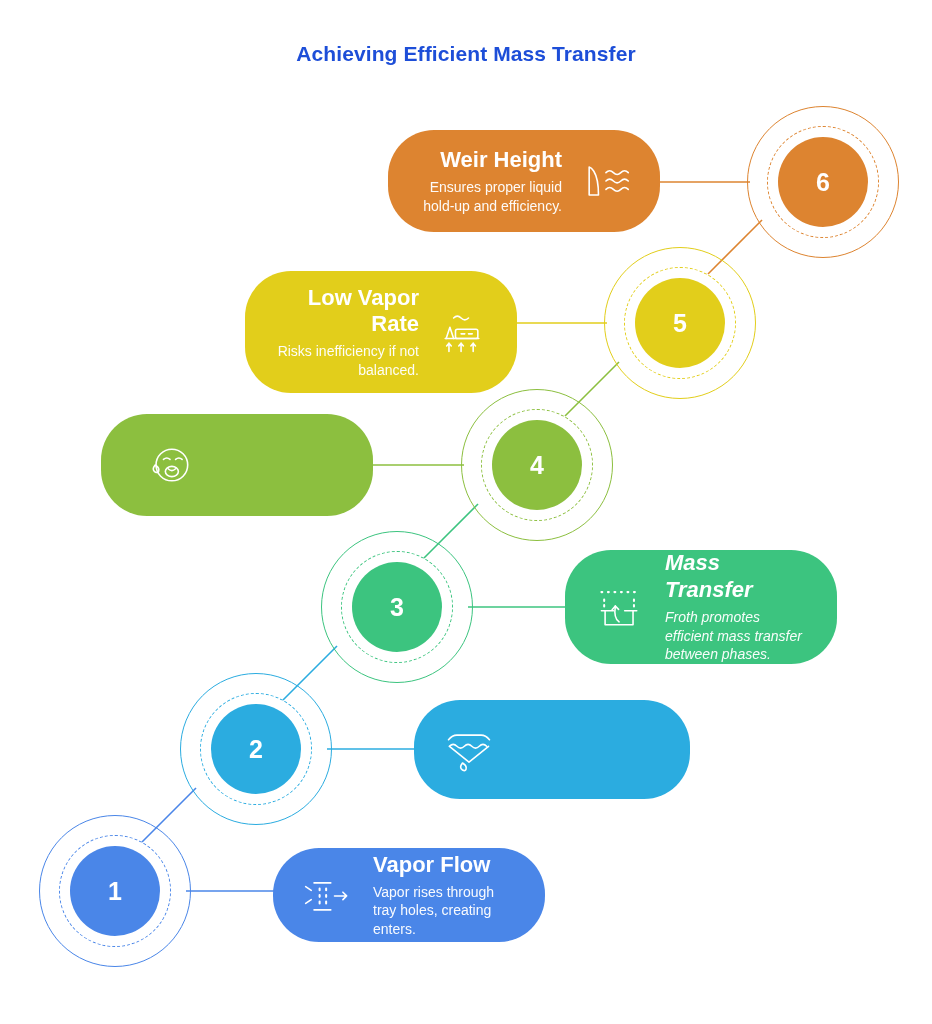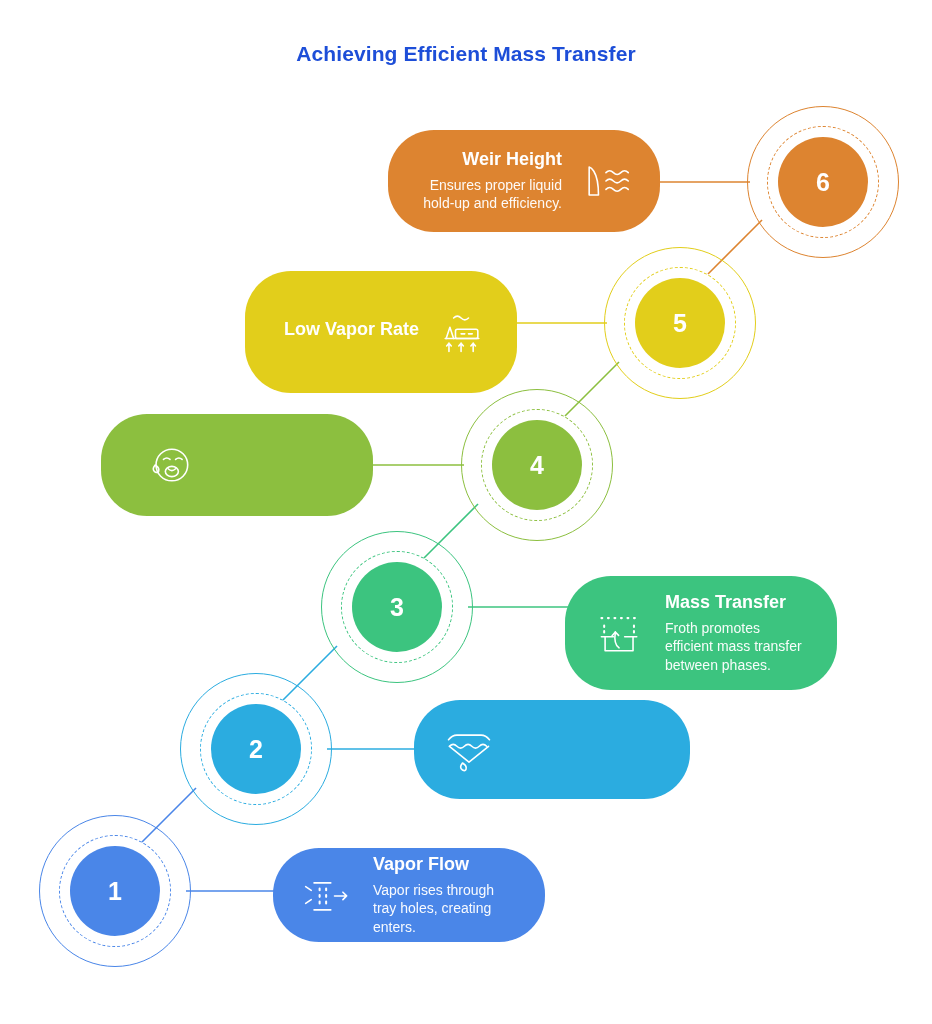--- a/index.html
+++ b/index.html
@@ -71,21 +71,21 @@
     display: flex;
     align-items: center;
     padding: 16px 26px;
     color: #ffffff;
   }
   .card.icon-right { flex-direction: row; }
   .card.icon-left  { flex-direction: row; }
 
   .card-text { flex: 1 1 auto; }
   .card-title {
-    font-size: 18px;
+    font-size: 22px;
     font-weight: bold;
     line-height: 1.2;
     margin-bottom: 5px;
   }
   .card-desc {
     font-size: 14px;
     font-weight: normal;
     line-height: 1.32;
     color: rgba(255,255,255,0.96);
   }
@@ -159,20 +159,21 @@
       <div class="ring-outer"></div>
       <div class="ring-dashed"></div>
       <div class="ring-core">
         <span class="node-number">5</span>
       </div>
     </div>
   </div>
   <div class="card icon-right align-right" style="left:245px; top:271px; width:272px; height:122px; background:#e2ce1b;">
     <div class="card-text">
       <div class="card-title">Low Vapor Rate</div>
+      <div class="card-desc">Risks inefficiency if not balanced.</div>
     </div>
     <div class="card-icon">
       <svg viewBox="0 0 58 58" width="54" height="54" fill="none" stroke="#ffffff" stroke-width="1.7" stroke-linecap="round" stroke-linejoin="round">
         <path d="M20 14 q4 -4 8 0 q4 4 8 0"></path>
         <path d="M12 36 L16 24 L20 36"></path>
         <rect x="22" y="26" width="24" height="10" rx="2"></rect>
         <path d="M28 31 h4 M36 31 h4"></path>
         <path d="M11 36 h36"></path>
         <path d="M15 50 V41 M15 41 l-2.5 3 M15 41 l2.5 3"></path>
         <path d="M28 50 V41 M28 41 l-2.5 3 M28 41 l2.5 3"></path>
@@ -205,21 +206,21 @@
 
   <div class="node" style="left:321px; top:531px; color:#3cc47f;">
     <div class="node-rings">
       <div class="ring-outer"></div>
       <div class="ring-dashed"></div>
       <div class="ring-core">
         <span class="node-number">3</span>
       </div>
     </div>
   </div>
-  <div class="card icon-left align-left" style="left:565px; top:576px; width:272px; height:114px; background:#3cc47f;">
+  <div class="card icon-left align-left" style="left:565px; top:550px; width:272px; height:114px; background:#3cc47f;font-style:italic;">
     <div class="card-icon">
       <svg viewBox="0 0 58 58" width="54" height="54" fill="none" stroke="#ffffff" stroke-width="1.7" stroke-linecap="round" stroke-linejoin="round">
         <path d="M9 13 h1 M16 13 h1 M23 13 h1 M30 13 h1 M37 13 h1 M44 13 h1" stroke-width="2.2"></path>
         <path d="M12 21 v1.5 M12 27 v1.5" stroke-width="2.2"></path>
         <path d="M44 21 v1.5 M44 27 v1.5" stroke-width="2.2"></path>
         <path d="M9 33 h13 M34 33 h13"></path>
         <path d="M13 33 V48 h30 V33"></path>
         <path d="M28 45 q-6 -4 -4 -17"></path>
         <path d="M24 28 l-3.5 4 M24 28 l3.5 3.5"></path>
       </svg>

